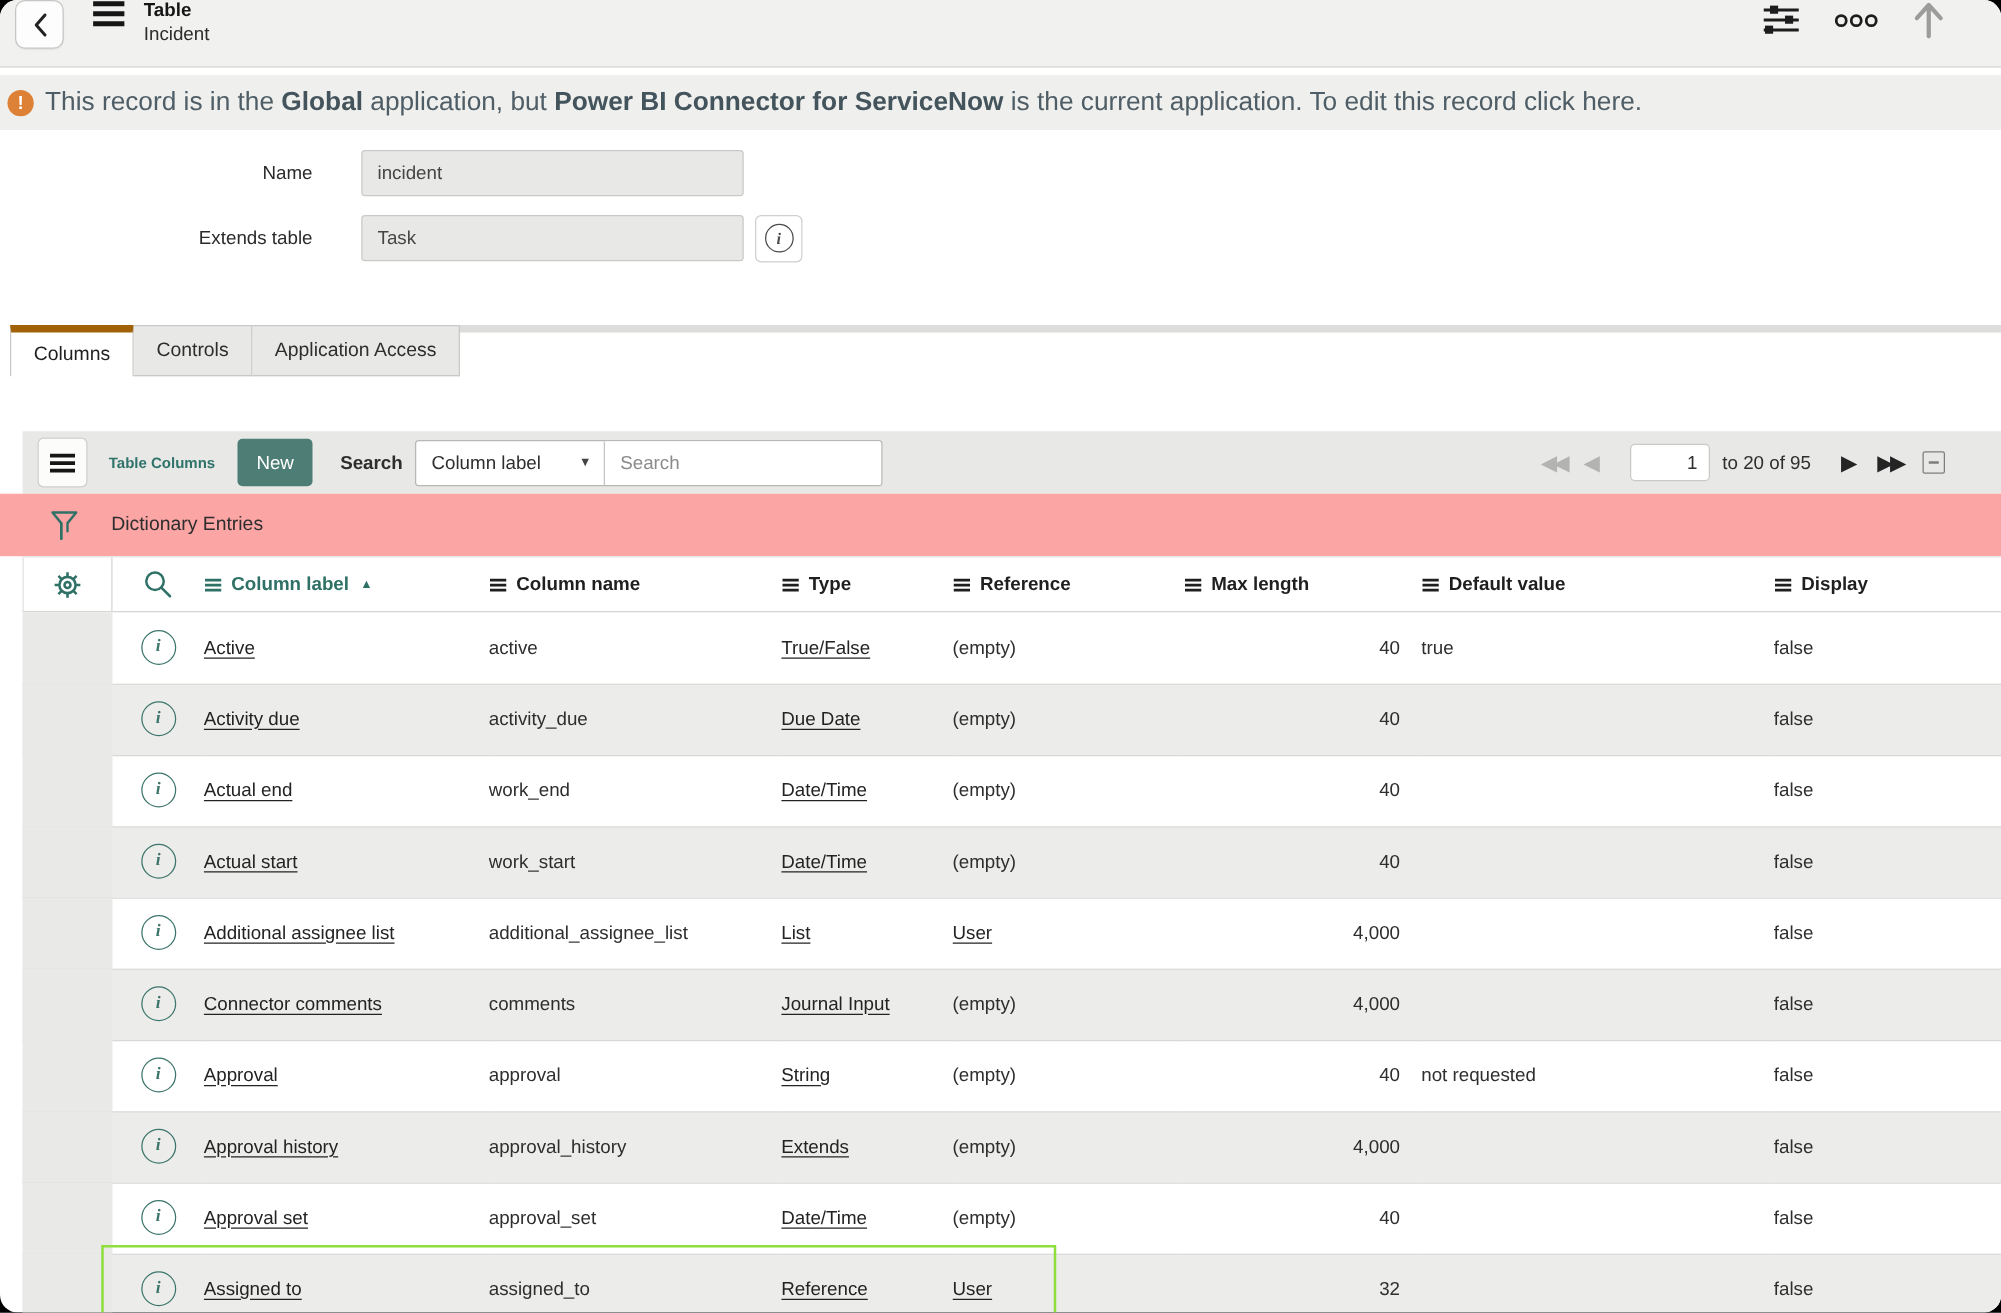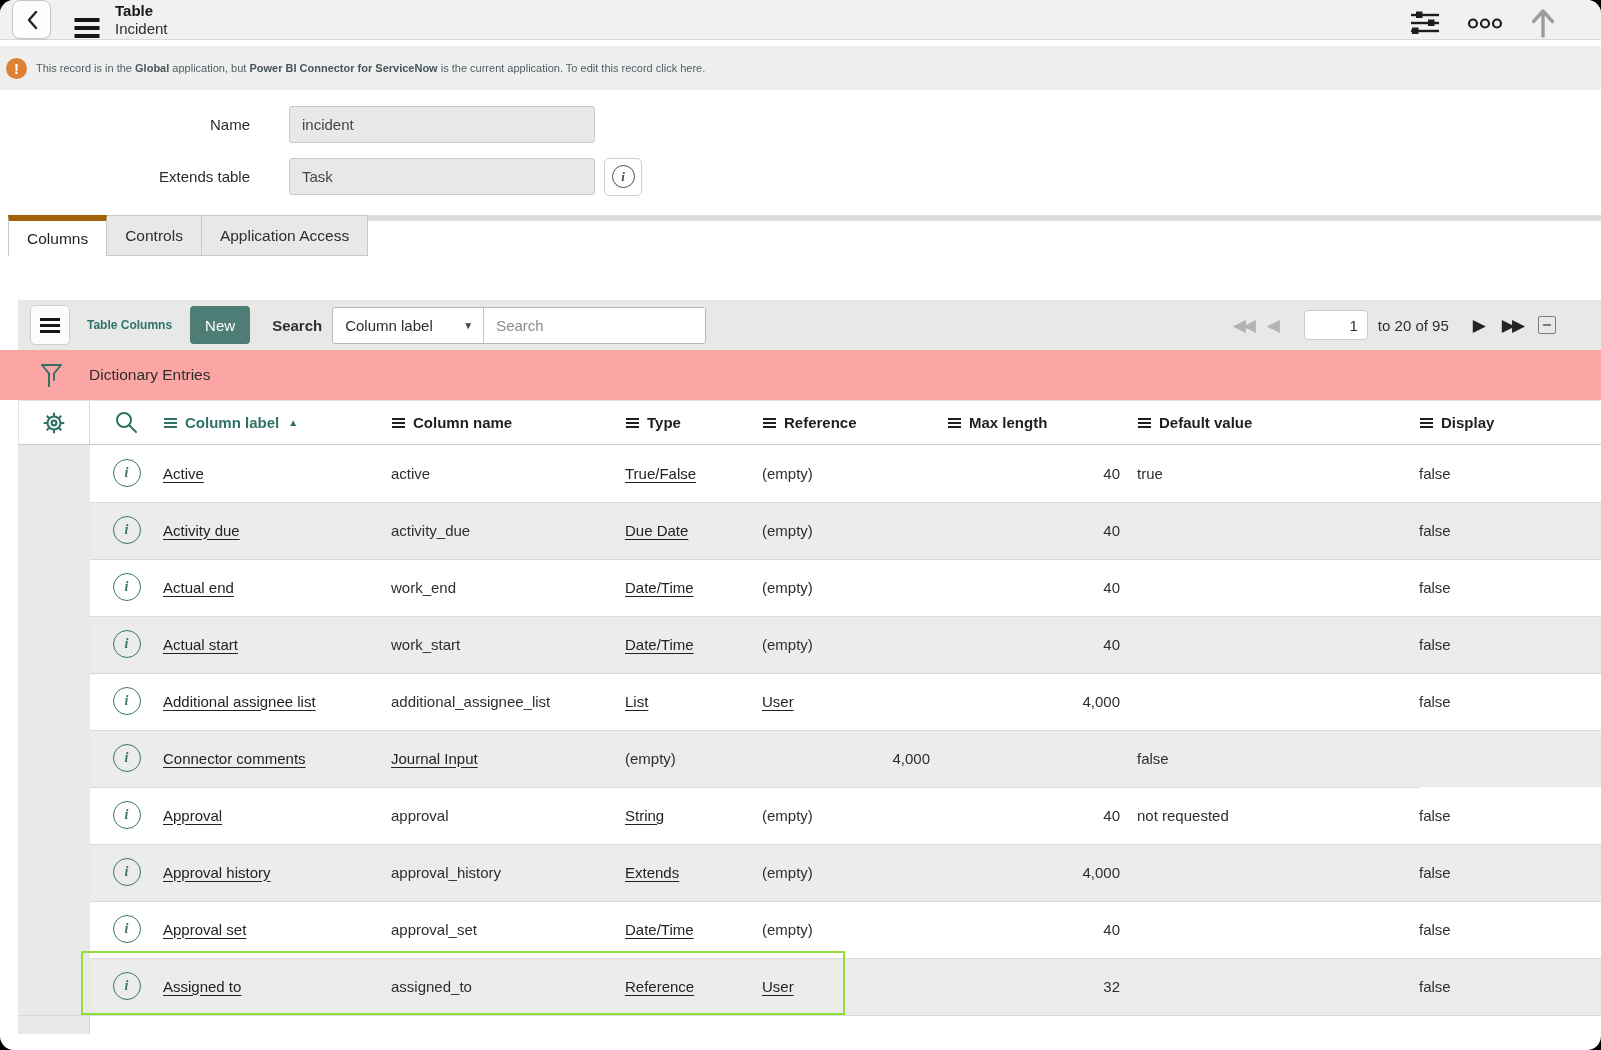--- a/index.html
+++ b/index.html
@@ -1,35 +1,35 @@
 <!DOCTYPE html>
 <html><head>
 <meta charset="utf-8">
 <style>
   html,body{margin:0;padding:0;background:#000;}
   body{font-family:"Liberation Sans","DejaVu Sans",sans-serif;-webkit-font-smoothing:antialiased;}
   .window{position:relative;width:1601px;height:1050px;background:#fff;border-radius:14px;overflow:hidden;}
 
   
-  .app-header{height:40px;background:#f1f1f0;border-bottom:1px solid #d8d8d6;display:flex;align-items:flex-end;box-sizing:border-box;}
+  .app-header{height:54px;background:#f1f1f0;border-bottom:1px solid #d8d8d6;display:flex;align-items:flex-start;box-sizing:border-box;}
   .back-btn{width:37px;height:37px;margin-left:12px;background:#fdfdfd;border:1px solid #c6c6c4;border-radius:8px;display:flex;align-items:center;justify-content:center;box-shadow:0 1px 1px rgba(0,0,0,.06);cursor:pointer;}
   .menu-btn{margin-left:22px;display:flex;align-items:center;cursor:pointer;}
   .title-block{margin-left:14px;line-height:1.25;}
   .title-block .t1{font-size:15px;font-weight:700;color:#161616;}
   .title-block .t2{font-size:15px;color:#2c2c2c;}
   .header-actions{margin-left:auto;display:flex;align-items:center;gap:26px;padding-right:44px;}
   .icon-btn{display:flex;align-items:center;justify-content:center;cursor:pointer;background:none;border:none;padding:0;}
 
   
   .banner{margin-top:6px;height:44px;background:#efefed;display:flex;align-items:center;padding:0 10px 0 6px;box-sizing:border-box;}
   .warn-icon{width:21px;height:21px;border-radius:50%;background:#dd8136;color:#fff;font-weight:700;font-size:15px;display:flex;align-items:center;justify-content:center;flex:0 0 auto;}
-  .banner-text{margin-left:9px;font-size:11px;color:#4e5d66;}
-
-  
-  .form-section{height:125px;background:#fff;padding-top:16px;box-sizing:border-box;}
+  .banner-text{margin-left:9px;font-size:21px;color:#4e5d66;}
+
+  
+  .form-section{height:156px;background:#fff;padding-top:16px;box-sizing:border-box;}
   .form-row{display:flex;align-items:center;height:37px;margin-bottom:15px;}
   .form-label{width:250px;text-align:right;font-size:15px;color:#2b2b2b;}
   .ro-input{margin-left:39px;width:306px;height:37px;box-sizing:border-box;background:#e8e8e7;border:1px solid #c9c9c7;border-radius:3px;padding:0 12px;font-size:15px;color:#454545;font-family:inherit;}
   .info-btn{margin-left:9px;width:38px;height:38px;background:#fff;border:1px solid #cfcfcd;border-radius:5px;display:flex;align-items:center;justify-content:center;cursor:pointer;}
   .circle-i{width:21px;height:21px;border:1.6px solid #4b4b4b;border-radius:50%;color:#4b4b4b;font-size:13px;font-weight:600;display:flex;align-items:center;justify-content:center;font-family:"Liberation Serif","DejaVu Serif",serif;font-style:italic;}
 
   
   .tabs{position:relative;height:41px;margin-left:8px;display:flex;}
   .tabs::before{content:"";position:absolute;left:0;right:-8px;top:0;height:6px;background:#dddddb;border-radius:7px 0 0 0;}
   .tab{position:relative;box-sizing:border-box;height:41px;padding:0 18px;display:flex;align-items:center;font-size:15.5px;color:#2e2e2e;background:#e8e8e6;border:1px solid #c8c8c6;border-left-width:0;cursor:pointer;}
@@ -359,20 +359,21 @@
     <div class="cell">false</div>
   </div>
         <div class="trow alt">
     <div class="cell sel"></div>
     <div class="cell icol">
       <span class="info-icon">i</span>
     </div>
     <div class="cell">
             <a class="cell-link">Connector comments</a>
           </div>
+    <div class="cell">comments</div>
     <div class="cell">
             <a class="cell-link">Journal Input</a>
           </div>
     <div class="cell">
             <span>(empty)</span>
           </div>
     <div class="cell maxlen">4,000</div>
     <div class="cell"></div>
     <div class="cell">false</div>
   </div>

